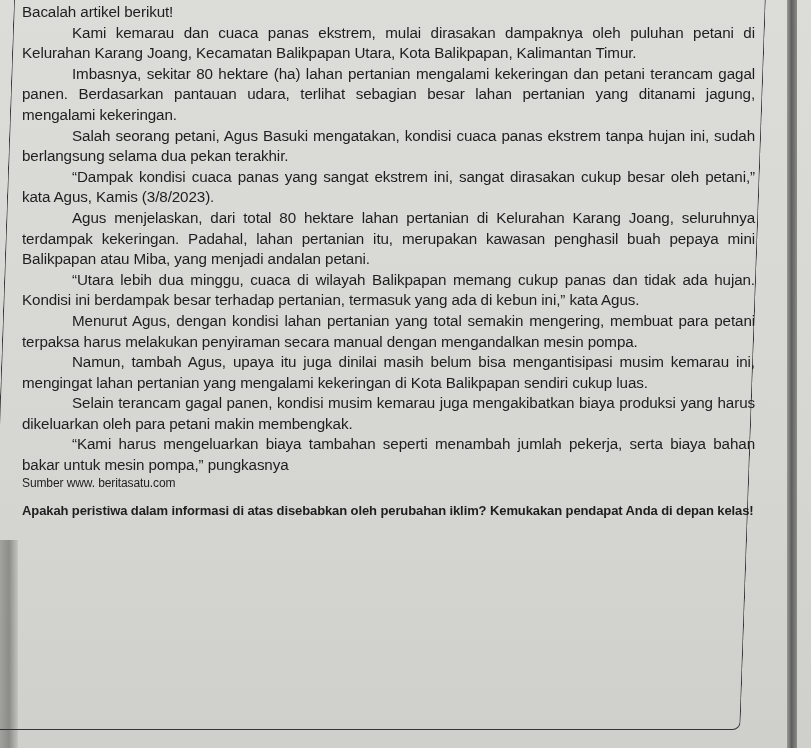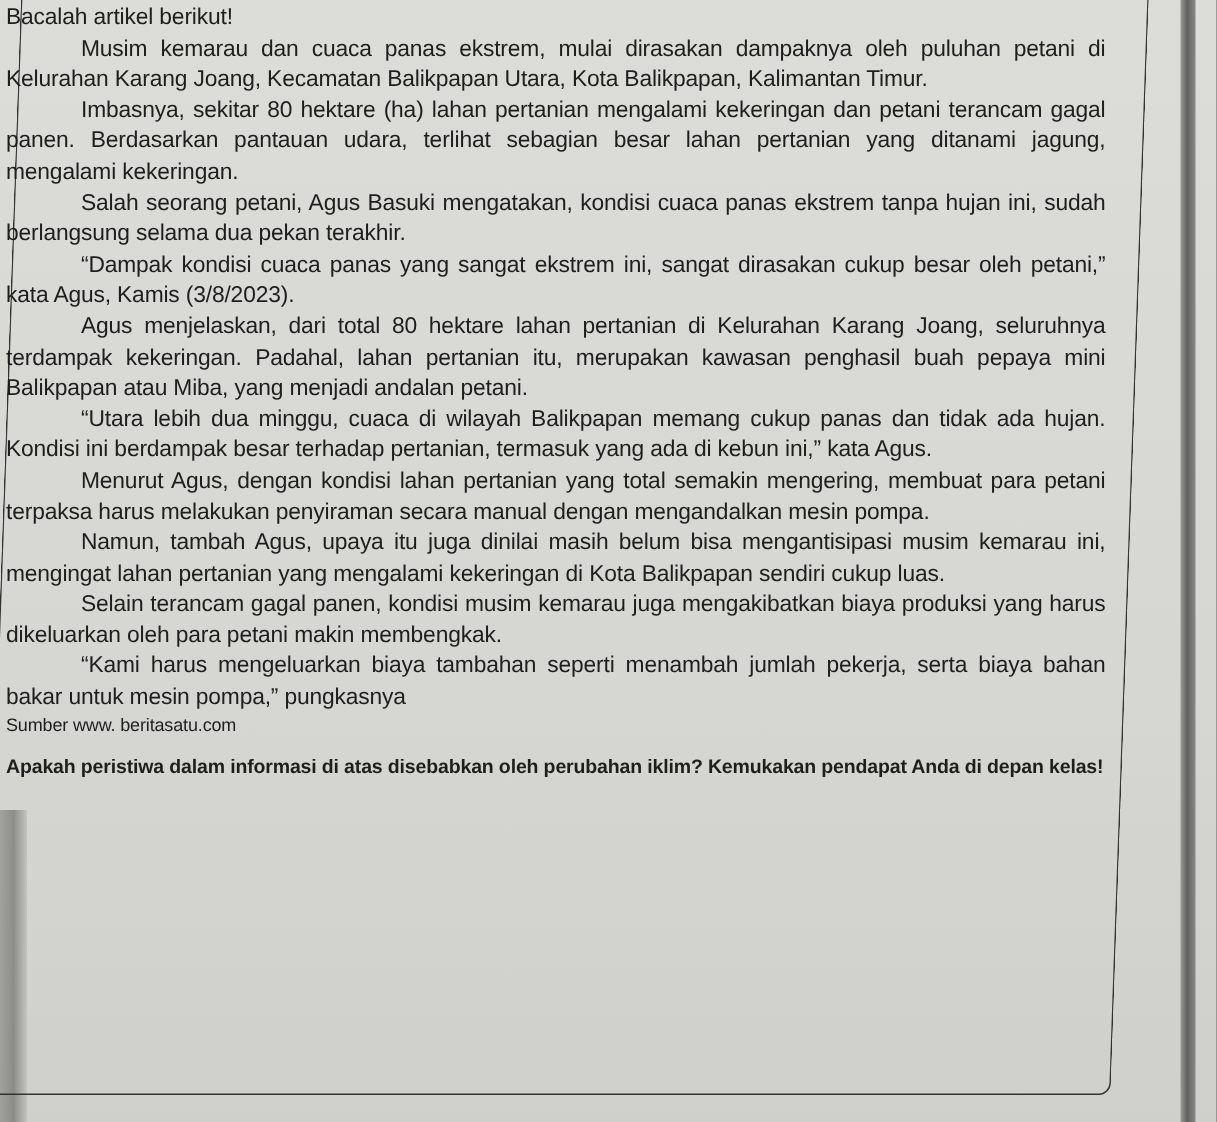--- a/index.html
+++ b/index.html
@@ -22,41 +22,41 @@
     background: linear-gradient(90deg, #8d8d8a 0%, #6e6e6b 50%, #bdbdba 100%);
     opacity: 0.7;
   }
   .article-box {
     position: absolute; left: 14px; top: -4px; width: 750px; height: 733px;
     border-left: 1.3px solid #333; border-right: 1.3px solid #333; border-bottom: 1.3px solid #333;
     border-bottom-right-radius: 8px; border-bottom-left-radius: 4px;
     transform: skewX(-2deg); transform-origin: top left;
   }
   .content {
-    position: absolute; left: 4px; top: 2px; width: 733px;
+    position: absolute; left: 22px; top: 2px; width: 733px;
     font-size: 15.2px; line-height: 20.6px; letter-spacing: -0.1px;
   }
   .title { margin: 0; font-weight: normal; }
   .para { margin: 0; text-align: justify; text-indent: 50px; }
   .source {
     font-size: 12px; line-height: 18px; margin: -2px 0 8px 0; padding-right: 4px;
   }
   .question { margin: 0; text-align: justify; font-size: 13px; line-height: 21px; font-weight: bold; }
 </style>
 </head>
 <body>
 
 <div class="page-bg"></div>
 <div class="left-shadow"></div>
 <div class="shadow-band"></div>
 <div class="article-box"></div>
 
 <div class="content">
   <p class="title">Bacalah artikel berikut!</p>
-  <p class="para">Musim kemarau dan cuaca panas ekstrem, mulai dirasakan dampaknya oleh puluhan petani di Kelurahan Karang Joang, Kecamatan Balikpapan Utara, Kota Balikpapan, Kalimantan Timur.</p>
+  <p class="para">Kami kemarau dan cuaca panas ekstrem, mulai dirasakan dampaknya oleh puluhan petani di Kelurahan Karang Joang, Kecamatan Balikpapan Utara, Kota Balikpapan, Kalimantan Timur.</p>
   <p class="para">Imbasnya, sekitar 80 hektare (ha) lahan pertanian mengalami kekeringan dan petani terancam gagal panen. Berdasarkan pantauan udara, terlihat sebagian besar lahan pertanian yang ditanami jagung, mengalami kekeringan.</p>
   <p class="para">Salah seorang petani, Agus Basuki mengatakan, kondisi cuaca panas ekstrem tanpa hujan ini, sudah berlangsung selama dua pekan terakhir.</p>
   <p class="para">“Dampak kondisi cuaca panas yang sangat ekstrem ini, sangat dirasakan cukup besar oleh petani,” kata Agus, Kamis (3/8/2023).</p>
   <p class="para">Agus menjelaskan, dari total 80 hektare lahan pertanian di Kelurahan Karang Joang, seluruhnya terdampak kekeringan. Padahal, lahan pertanian itu, merupakan kawasan penghasil buah pepaya mini Balikpapan atau Miba, yang menjadi andalan petani.</p>
   <p class="para">“Utara lebih dua minggu, cuaca di wilayah Balikpapan memang cukup panas dan tidak ada hujan. Kondisi ini berdampak besar terhadap pertanian, termasuk yang ada di kebun ini,” kata Agus.</p>
   <p class="para">Menurut Agus, dengan kondisi lahan pertanian yang total semakin mengering, membuat para petani terpaksa harus melakukan penyiraman secara manual dengan mengandalkan mesin pompa.</p>
   <p class="para">Namun, tambah Agus, upaya itu juga dinilai masih belum bisa mengantisipasi musim kemarau ini, mengingat lahan pertanian yang mengalami kekeringan di Kota Balikpapan sendiri cukup luas.</p>
   <p class="para">Selain terancam gagal panen, kondisi musim kemarau juga mengakibatkan biaya produksi yang harus dikeluarkan oleh para petani makin membengkak.</p>
   <p class="para">“Kami harus mengeluarkan biaya tambahan seperti menambah jumlah pekerja, serta biaya bahan bakar untuk mesin pompa,” pungkasnya</p>
   <div class="source">Sumber www. beritasatu.com</div>

